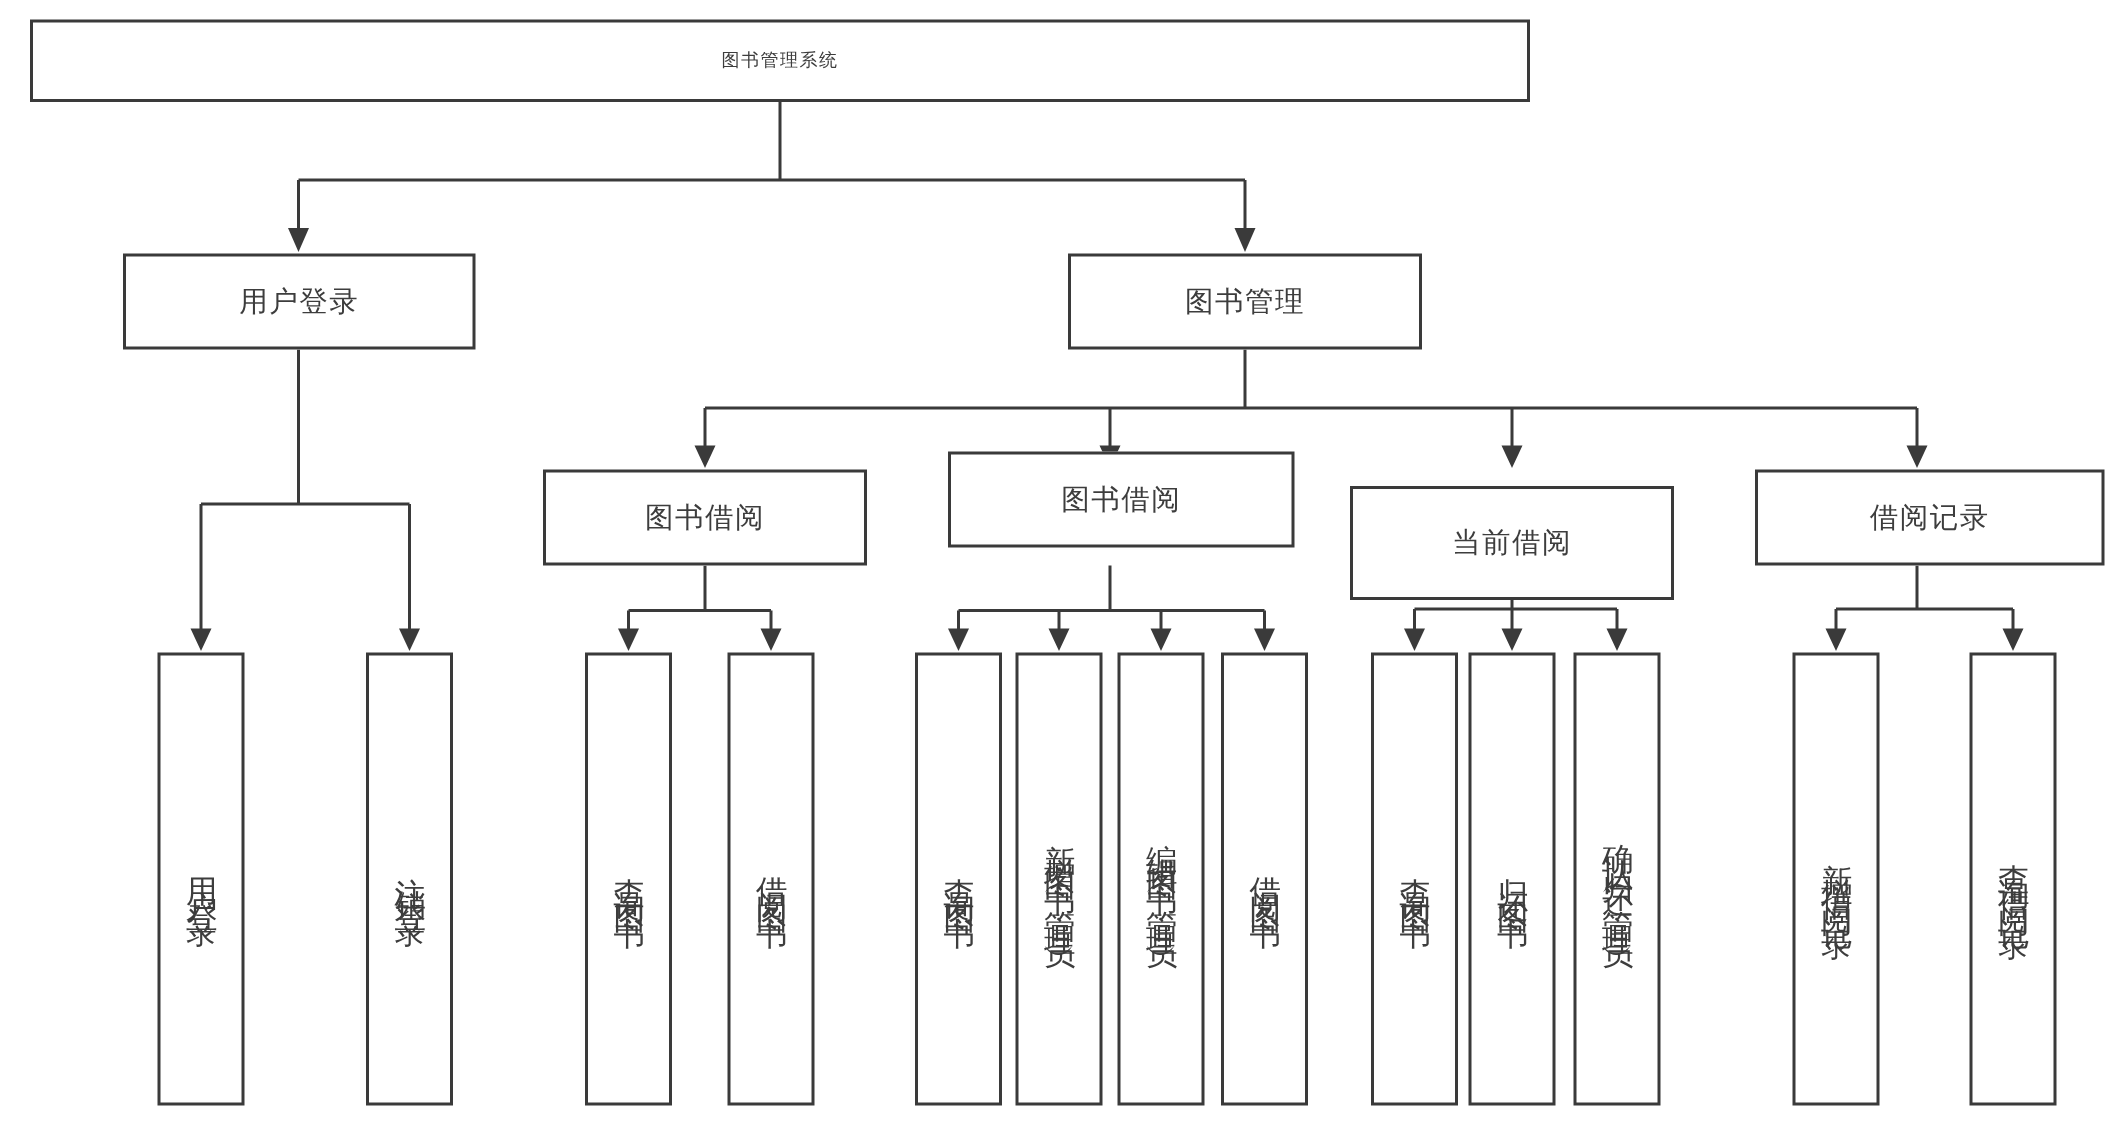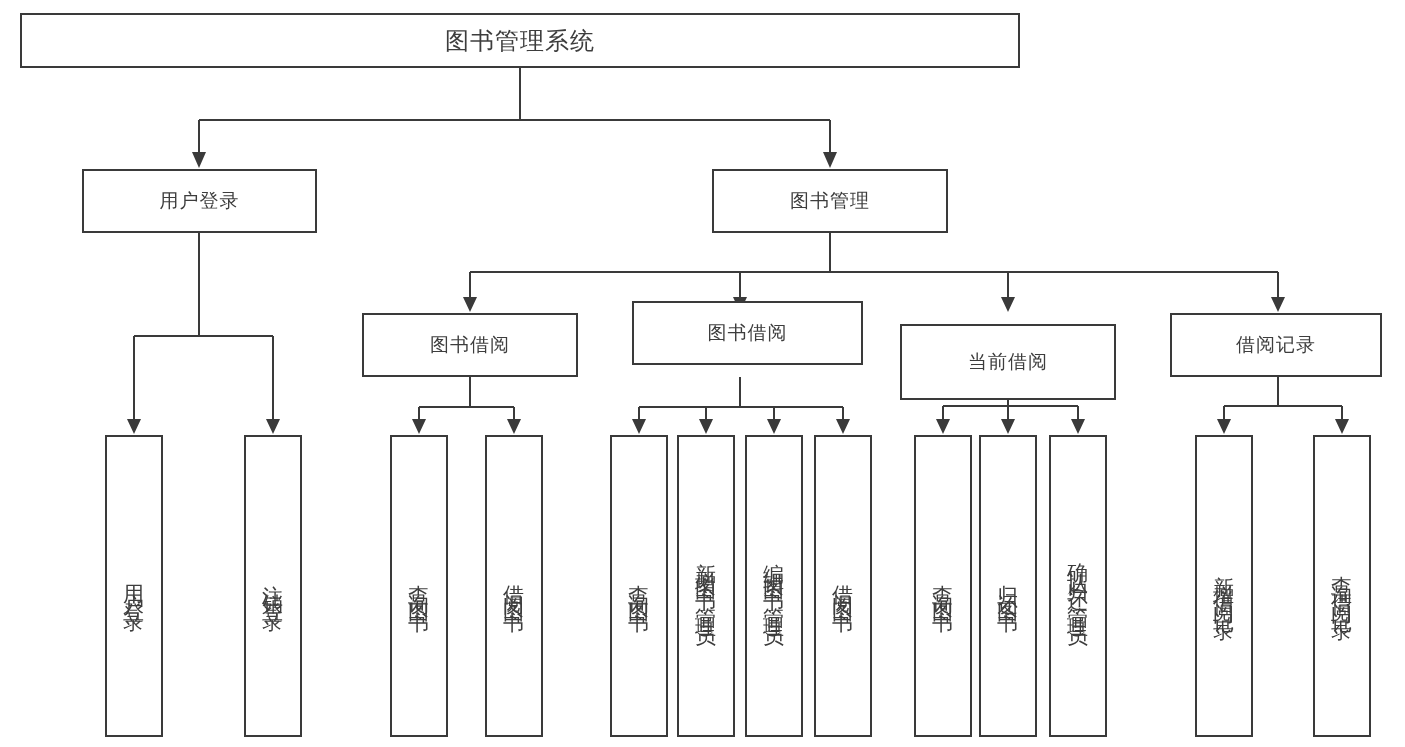--- a/index.html
+++ b/index.html
@@ -23,21 +23,21 @@
     border:2px solid var(--line);
     background:#fff;
     color:var(--text);
     display:flex;
     align-items:center;
     justify-content:center;
     font-size:19px;
     letter-spacing:1px;
     white-space:nowrap;
   }
-  .node.root{font-size:24px;}
+  .node.root{font-size:12px;}
   .vnode{
     writing-mode:vertical-rl;
     text-orientation:mixed;
     font-size:21px;
     letter-spacing:9px;
     white-space:normal;
     line-height:1;
   }
   .watermark{
     position:absolute;
@@ -93,21 +93,21 @@
   </svg>
 
   <div class="node root" style="left:20px;top:13px;width:1000px;height:55px">图书管理系统</div>
 
   <div class="node" style="left:82px;top:169px;width:235px;height:64px">用户登录</div>
   <div class="node" style="left:712px;top:169px;width:236px;height:64px">图书管理</div>
 
   <div class="node" style="left:362px;top:313px;width:216px;height:64px">图书借阅</div>
   <div class="node" style="left:632px;top:301px;width:231px;height:64px">图书借阅</div>
   <div class="node" style="left:900px;top:324px;width:216px;height:76px">当前借阅</div>
-  <div class="node" style="left:1170px;top:313px;width:212px;height:64px">借阅记录</div>
+  <div class="node" style="left:1170px;top:313px;width:233px;height:64px">借阅记录</div>
 
   <div class="node vnode" style="left:105px;top:435px;width:58px;height:302px">用户登录</div>
   <div class="node vnode" style="left:244px;top:435px;width:58px;height:302px">注销登录</div>
 
   <div class="node vnode" style="left:390px;top:435px;width:58px;height:302px">查询图书</div>
   <div class="node vnode" style="left:485px;top:435px;width:58px;height:302px">借阅图书</div>
 
   <div class="node vnode" style="left:610px;top:435px;width:58px;height:302px">查询图书</div>
   <div class="node vnode" style="left:677px;top:435px;width:58px;height:302px">新增图书（管理员）</div>
   <div class="node vnode" style="left:745px;top:435px;width:58px;height:302px">编辑图书（管理员）</div>

